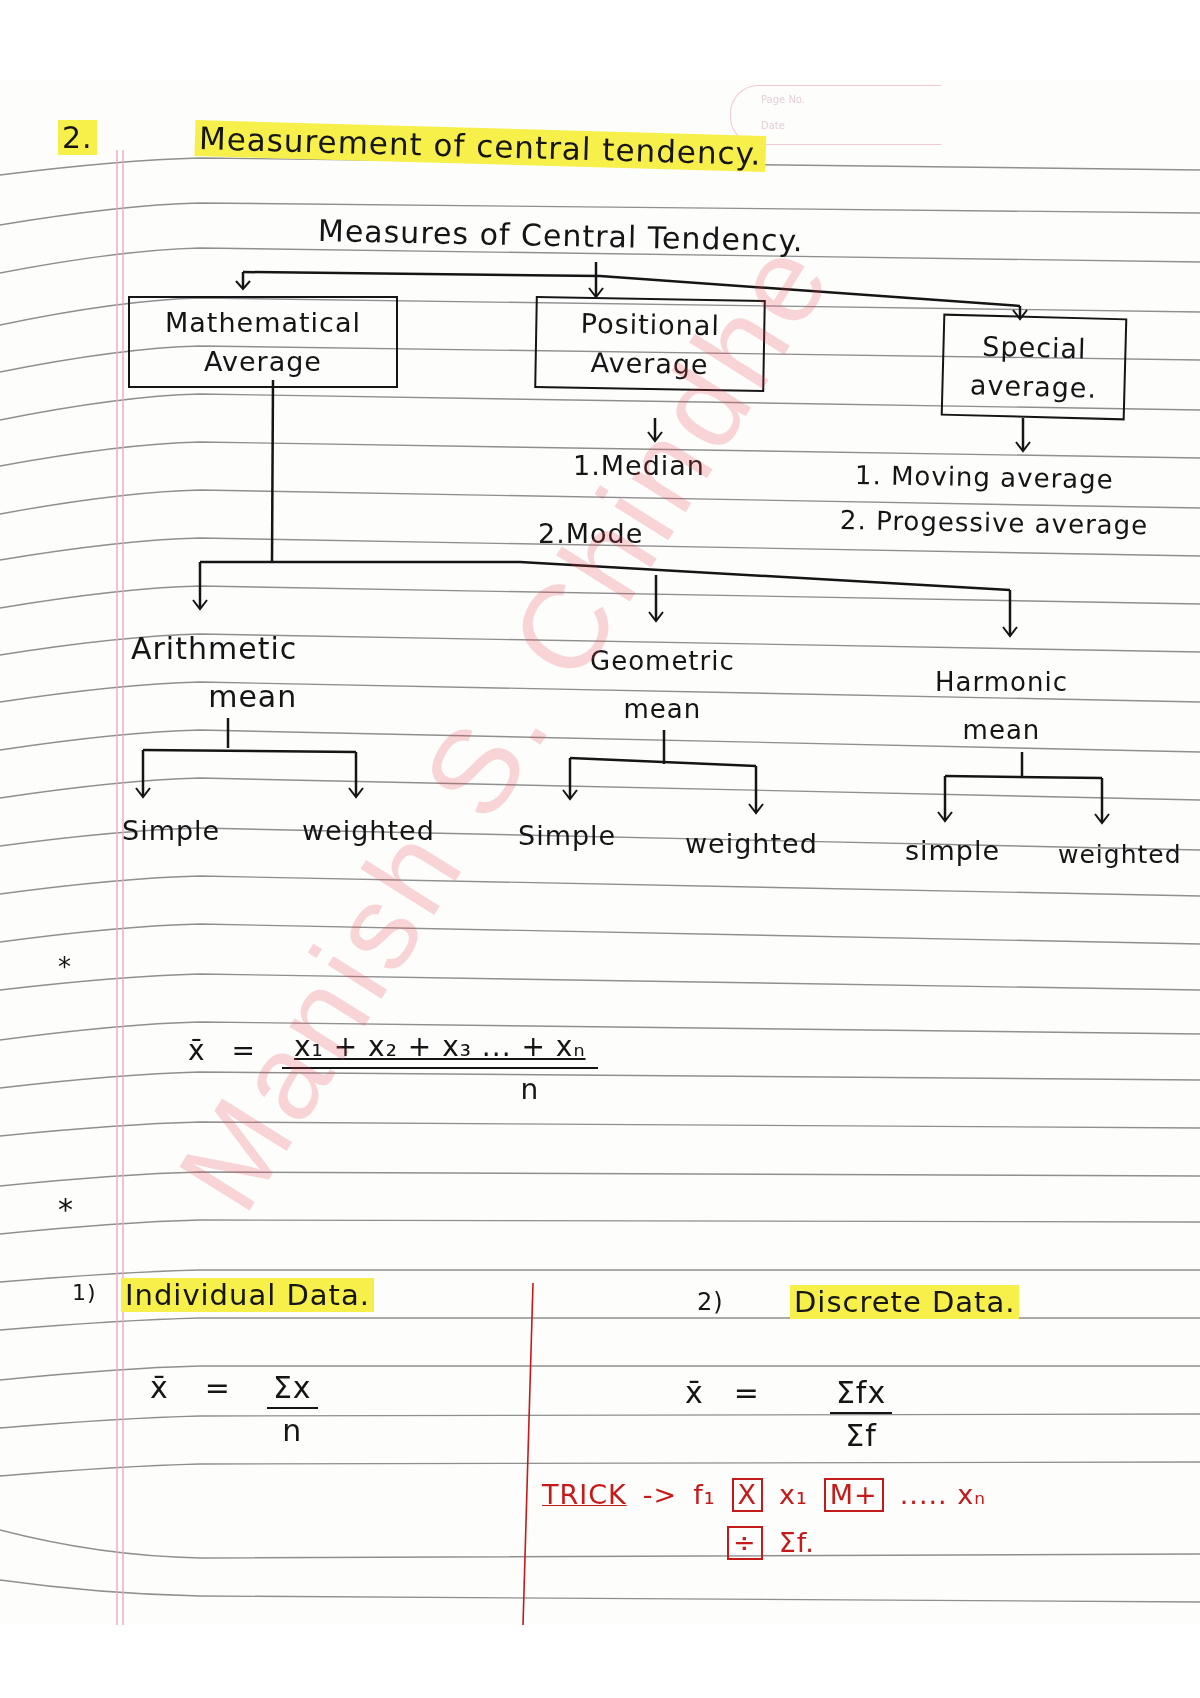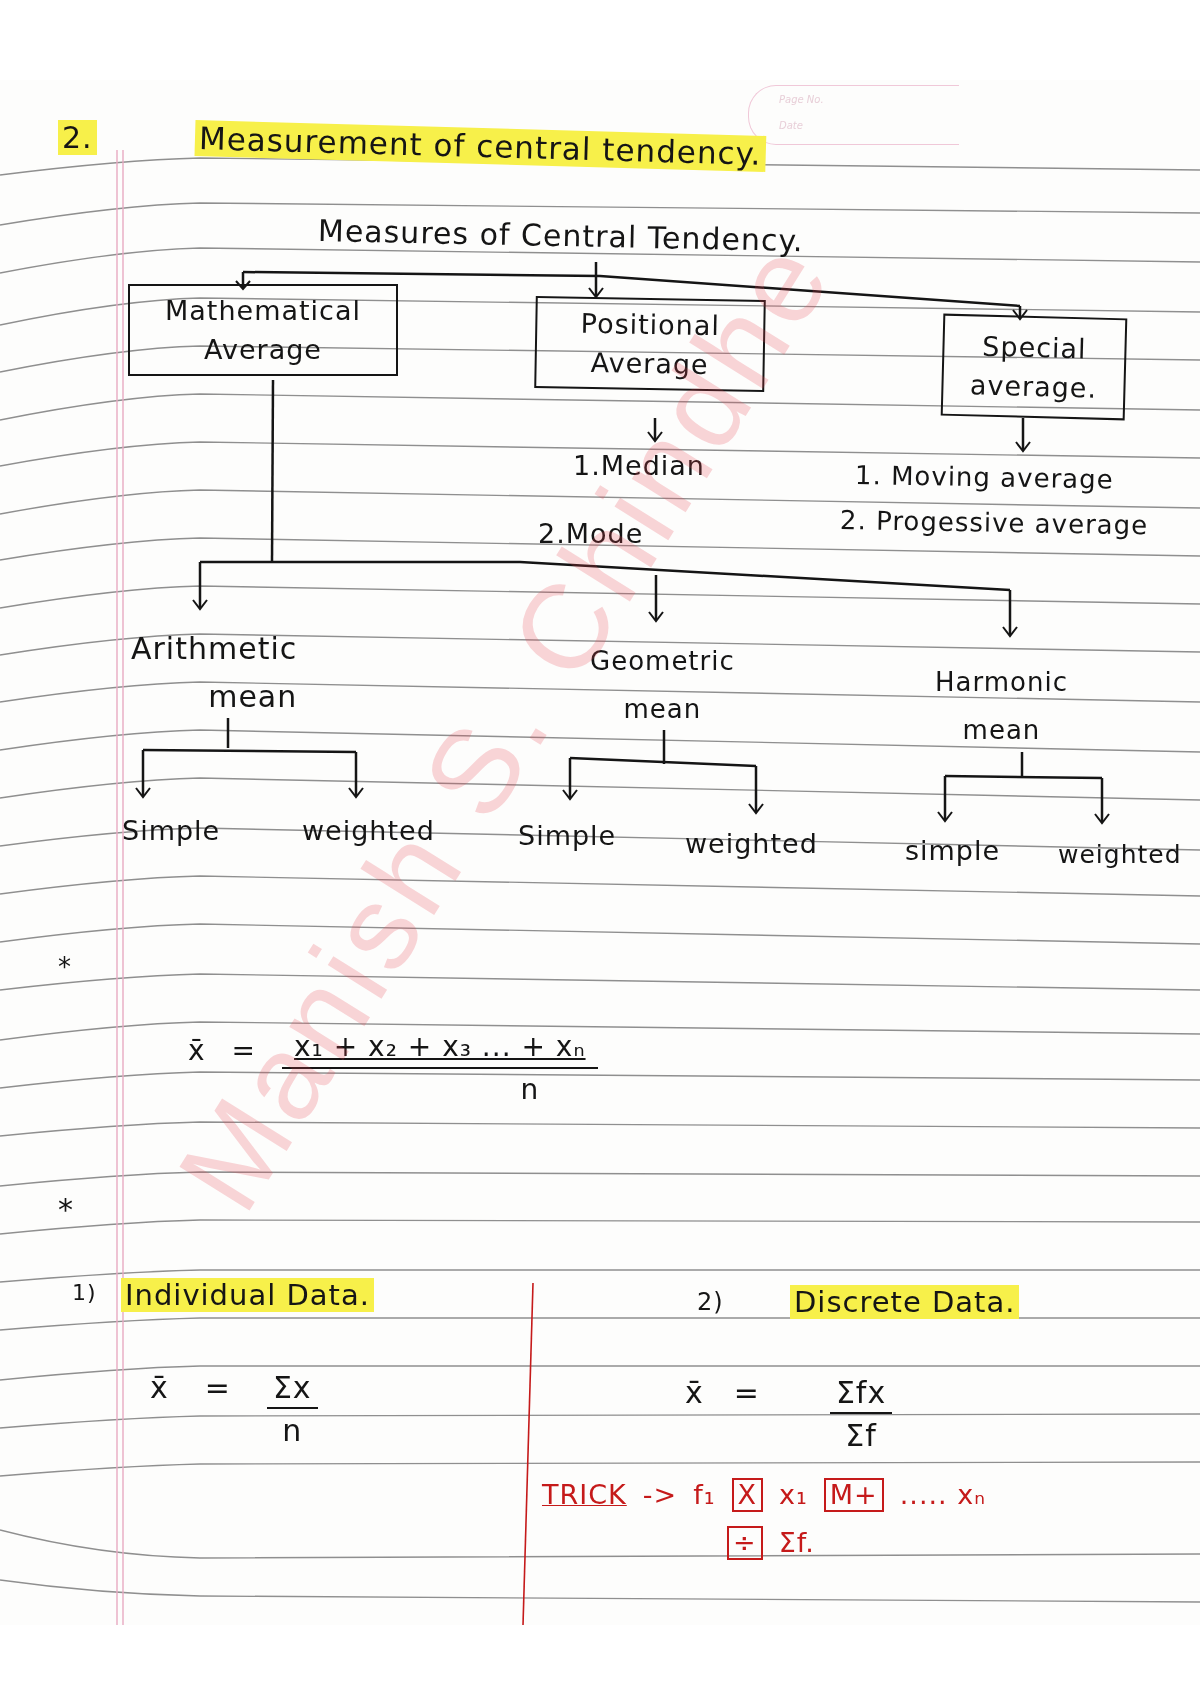--- a/index.html
+++ b/index.html
@@ -14,22 +14,22 @@
   .red { color: #c51a1a; }
   .frac { display: inline-flex; flex-direction: column; align-items: center; vertical-align: middle; }
   .frac .num { border-bottom: 2px solid #151515; padding: 0 6px 2px 6px; }
   .frac .den { padding-top: 4px; }
   .box { border: 2px solid #c51a1a; padding: 0 4px; display: inline-block; line-height: 1.1; }
   .dbox { position: absolute; border: 2.5px solid #151515; display: flex; flex-direction: column;
           align-items: center; justify-content: center; font-size: 27px; letter-spacing: 1px; line-height: 1.45; }
   .watermark { position: absolute; left: 150px; top: 1080px; transform-origin: left top; transform: rotate(-58deg);
                font-size: 120px; color: rgba(232, 70, 80, 0.22); font-family: "Liberation Sans", sans-serif;
                letter-spacing: 6px; white-space: nowrap; pointer-events: none; }
-  .stamp { position: absolute; left: 748px; top: 85px; width: 210px; height: 58px; border: 1px solid #f0c8d8;
-           border-radius: 28px 0 0 28px; border-right: none; font-style: italic; }
+  .stamp { position: absolute; left: 730px; top: 85px; width: 210px; height: 58px; border: 1px solid #f0c8d8;
+           border-radius: 28px 0 0 28px; border-right: none; }
   .stamp span { position: absolute; left: 30px; font-size: 10px; color: #e8cfd8; }
 </style>
 </head>
 <body>
 
 <div class="page">
 
   <svg class="rules" width="1200" height="1545" viewBox="0 80 1200 1545">
     <g stroke="#8f8f8f" stroke-width="1.4" fill="none">
       <path d="M0 175 Q120 160 200 158 L1200 170"></path>
@@ -127,21 +127,21 @@
 
   <div class="abs hand" style="left:58px; top:40px; font-size:30px;">
     <span class="hl">2.</span>
   </div>
   <div class="abs hand" style="left:195px; top:40px; font-size:31px; transform:rotate(1.6deg); transform-origin:left center;">
     <span class="hl">Measurement of central tendency.</span>
   </div>
 
   <div class="abs hand" style="left:318px; top:133px; font-size:30px; transform:rotate(1.2deg); transform-origin:left center;">Measures of Central Tendency.</div>
 
-  <div class="dbox" style="left:128px; top:204px; width:266px; height:88px;">
+  <div class="dbox" style="left:128px; top:216px; width:266px; height:88px;">
     <span>Mathematical</span>
     <span>Average</span>
   </div>
   <div class="dbox" style="left:535px; top:218px; width:226px; height:88px; transform:rotate(1deg);">
     <span>Positional</span>
     <span>Average</span>
   </div>
   <div class="dbox" style="left:942px; top:236px; width:180px; height:98px; transform:rotate(1.5deg);">
     <span>Special</span>
     <span>average.</span>

